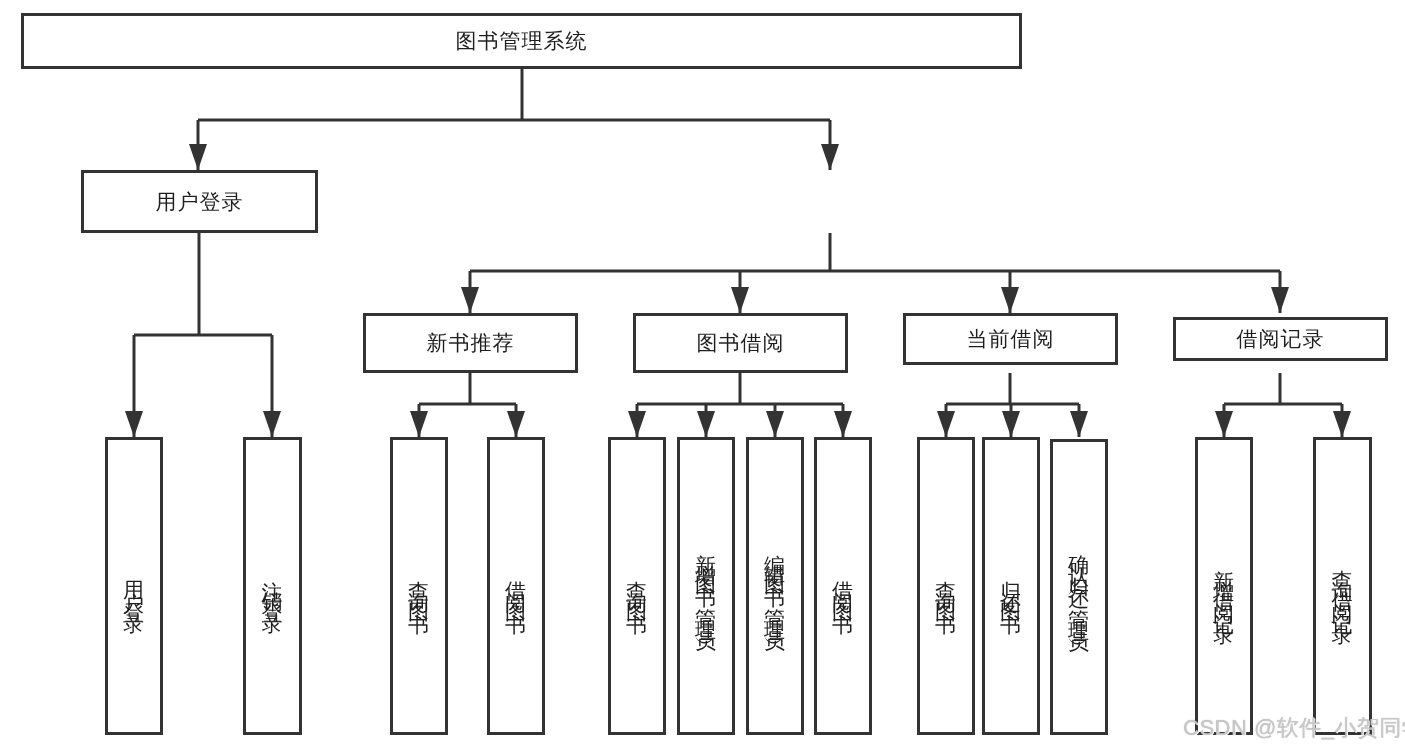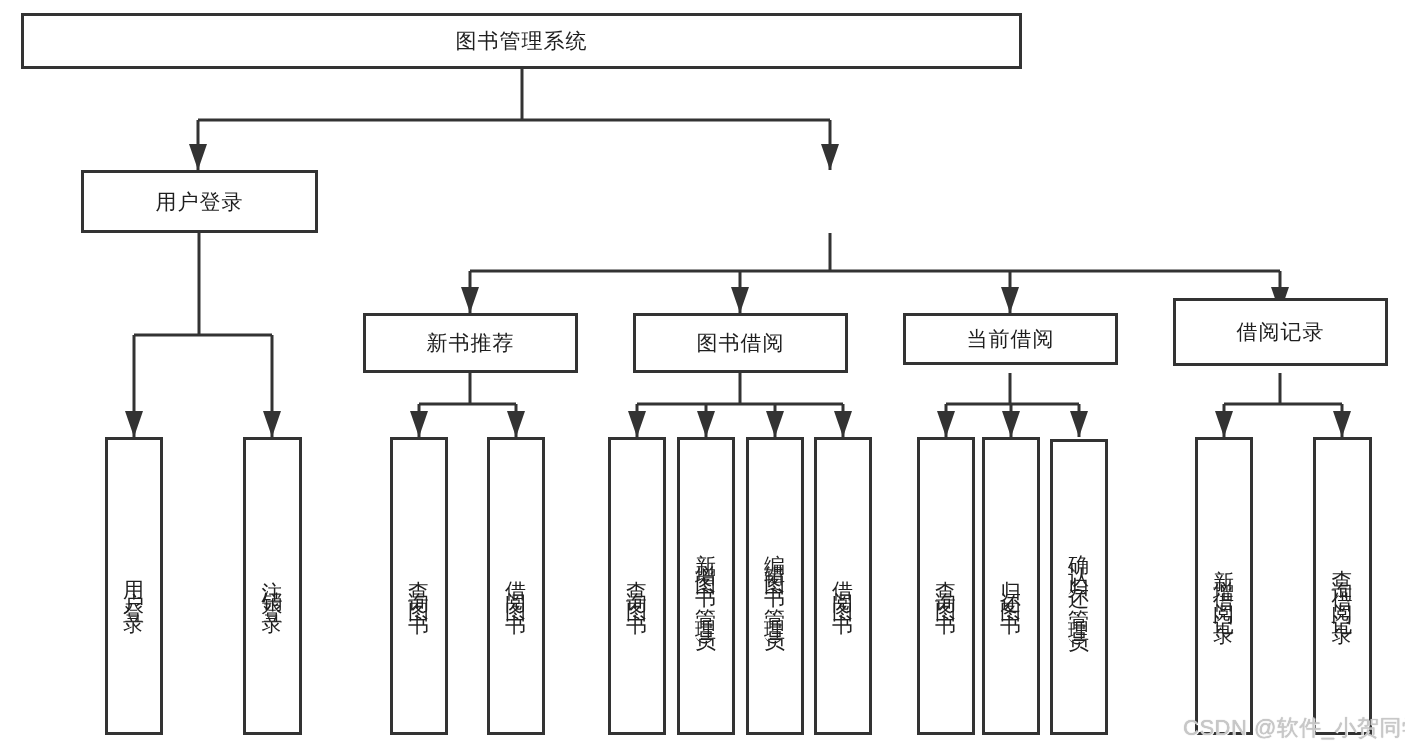--- a/index.html
+++ b/index.html
@@ -120,21 +120,21 @@
 
   <div class="box h" style="left:633px;top:313px;width:215px;height:60px">
     <span class="lbl">图书借阅</span>
   </div>
   <div class="box h" style="left:363px;top:313px;width:215px;height:60px">
     <span class="lbl">新书推荐</span>
   </div>
   <div class="box h" style="left:903px;top:313px;width:215px;height:52px">
     <span class="lbl">当前借阅</span>
   </div>
-  <div class="box h" style="left:1173px;top:298px;width:215px;height:68px">
+  <div class="box h" style="left:1173px;top:317px;width:215px;height:44px">
     <span class="lbl">借阅记录</span>
   </div>
 
   <div class="box v" style="left:105px;top:437px;width:58px;height:298px">
     <span class="lbl">用户登录</span>
   </div>
   <div class="box v" style="left:243px;top:437px;width:59px;height:298px">
     <span class="lbl">注销登录</span>
   </div>
 

